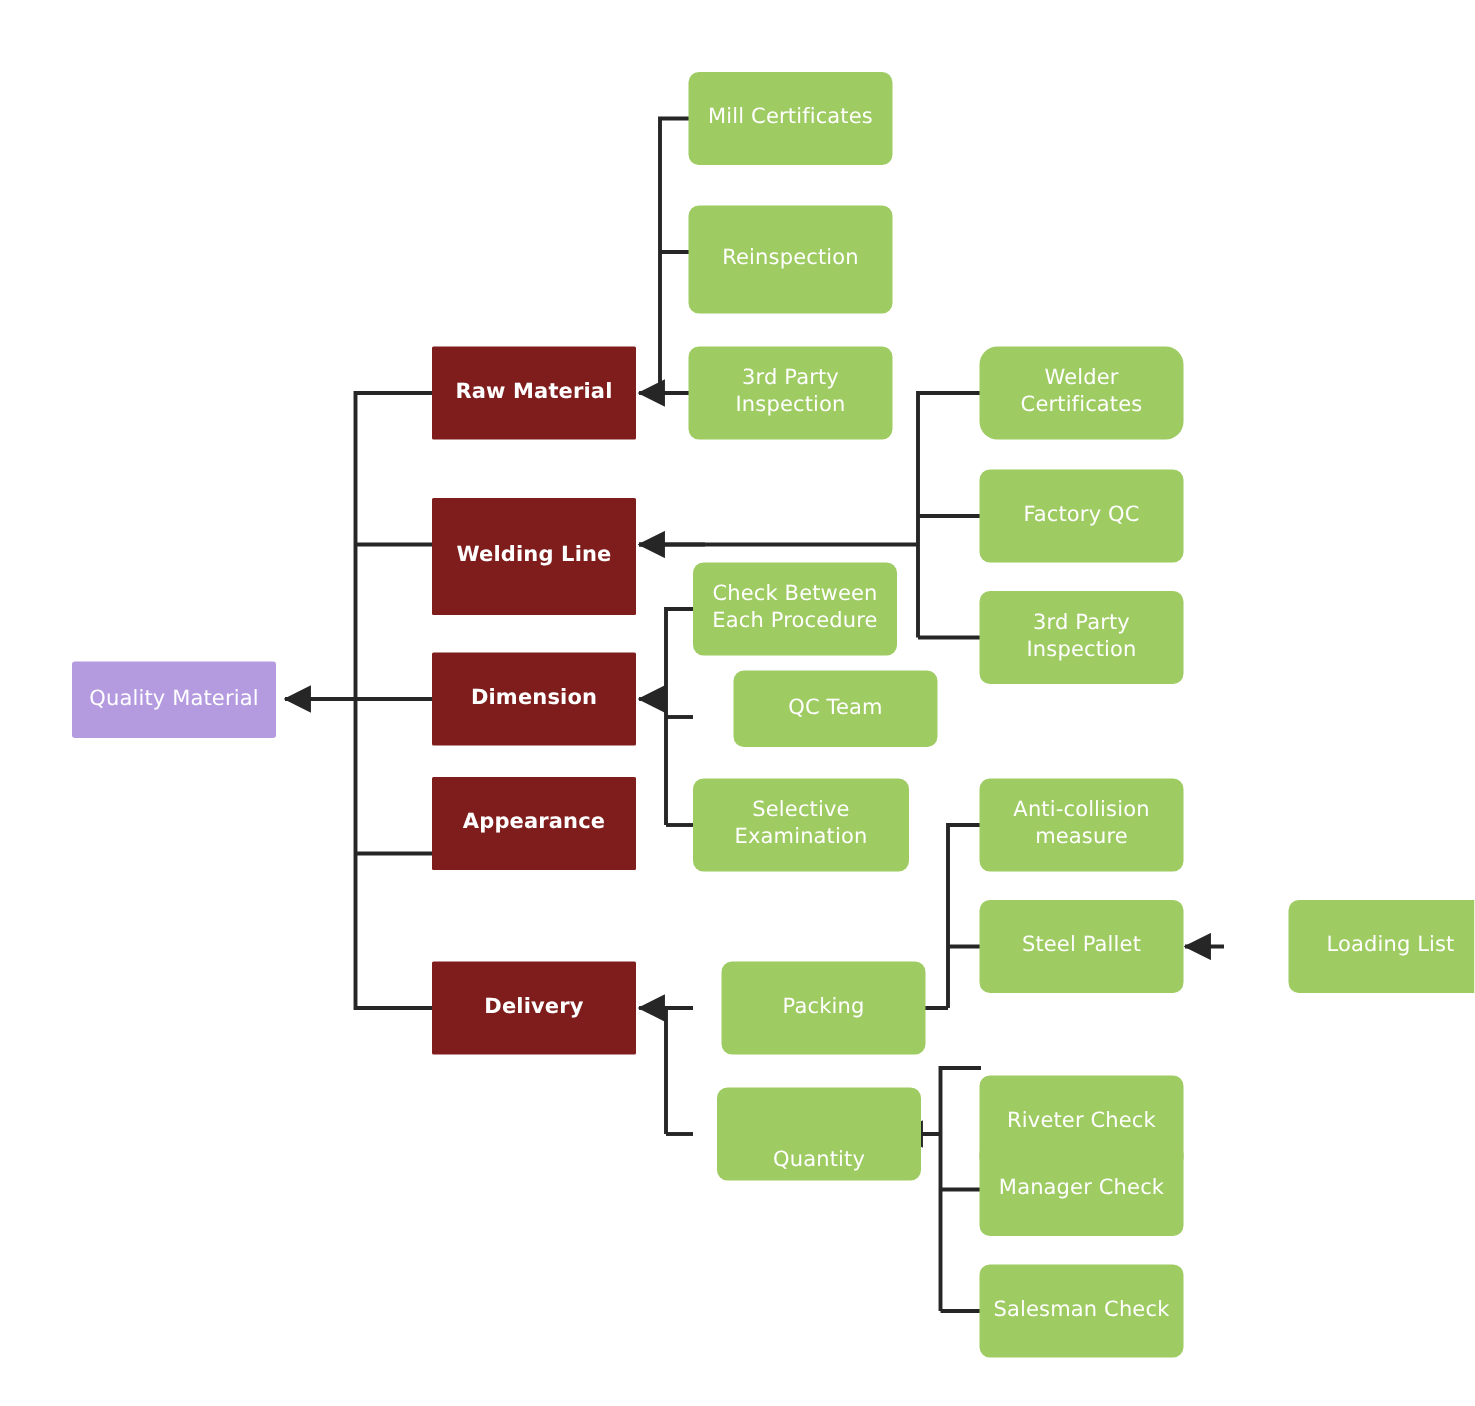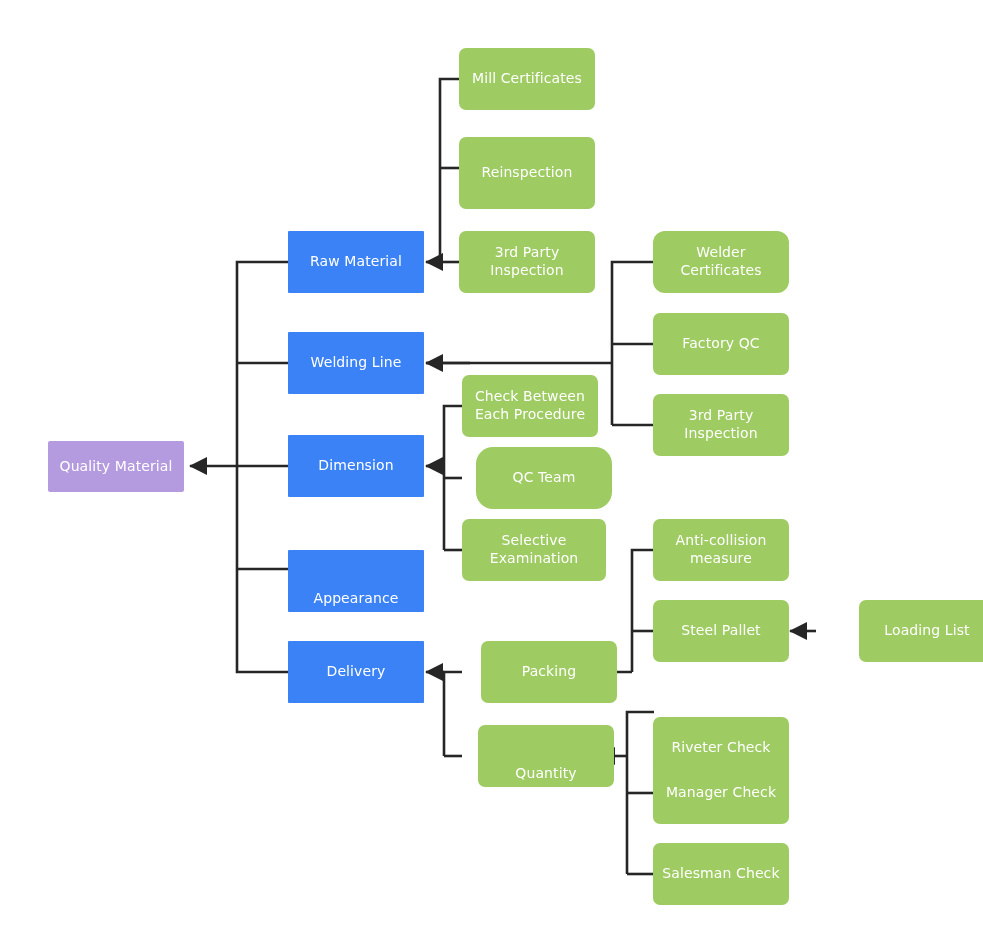--- a/index.html
+++ b/index.html
@@ -35,22 +35,23 @@
     line-height: 1.28;
     letter-spacing: 0.1px;
     padding: 4px 8px;
     user-select: none;
   }
   .node.root {
     background: #b49adf;
     border-radius: 2px;
   }
   .node.level1 {
-    background: #3b82f6;
+    background: #7f1d1d;
     border-radius: 1px;
+    font-weight: bold;
   }
   .node.level2 {
     background: #9ecb62;
     border-radius: 7px;
   }
   .node-label {
     display: block;
     white-space: pre-line;
   }
 </style>
@@ -122,29 +123,29 @@
   </svg>
 
   <div class="node root" style="left:48px; top:441px; width:136px; height:51px;">
     <span class="node-label">Quality Material</span>
   </div>
 
   <div class="node level1" style="left:288px; top:231px; width:136px; height:62px;">
     <span class="node-label">Raw Material</span>
   </div>
 
-  <div class="node level1" style="left:288px; top:332px; width:136px; height:62px;">
+  <div class="node level1" style="left:288px; top:332px; width:136px; height:78px;">
     <span class="node-label">Welding Line</span>
   </div>
 
   <div class="node level1" style="left:288px; top:435px; width:136px; height:62px;">
     <span class="node-label">Dimension</span>
   </div>
 
-  <div class="node level1" style="left:288px; top:550px; width:136px; height:62px;align-items:flex-end;">
+  <div class="node level1" style="left:288px; top:518px; width:136px; height:62px;">
     <span class="node-label">Appearance</span>
   </div>
 
   <div class="node level1" style="left:288px; top:641px; width:136px; height:62px;">
     <span class="node-label">Delivery</span>
   </div>
 
   <div class="node level2" style="left:459px; top:48px; width:136px; height:62px;">
     <span class="node-label">Mill Certificates</span>
   </div>
@@ -170,21 +171,21 @@
   <div class="node level2" style="left:653px; top:394px; width:136px; height:62px;">
     <span class="node-label">3rd Party
 Inspection</span>
   </div>
 
   <div class="node level2" style="left:462px; top:375px; width:136px; height:62px;">
     <span class="node-label">Check Between
 Each Procedure</span>
   </div>
 
-  <div class="node level2" style="left:476px; top:447px; width:136px; height:62px;border-radius:17px;">
+  <div class="node level2" style="left:489px; top:447px; width:136px; height:51px;">
     <span class="node-label">QC Team</span>
   </div>
 
   <div class="node level2" style="left:462px; top:519px; width:144px; height:62px;">
     <span class="node-label">Selective
 Examination</span>
   </div>
 
   <div class="node level2" style="left:462px; top:641px; width:136px; height:62px;margin-left:19px;">
     <span class="node-label">Packing</span>

